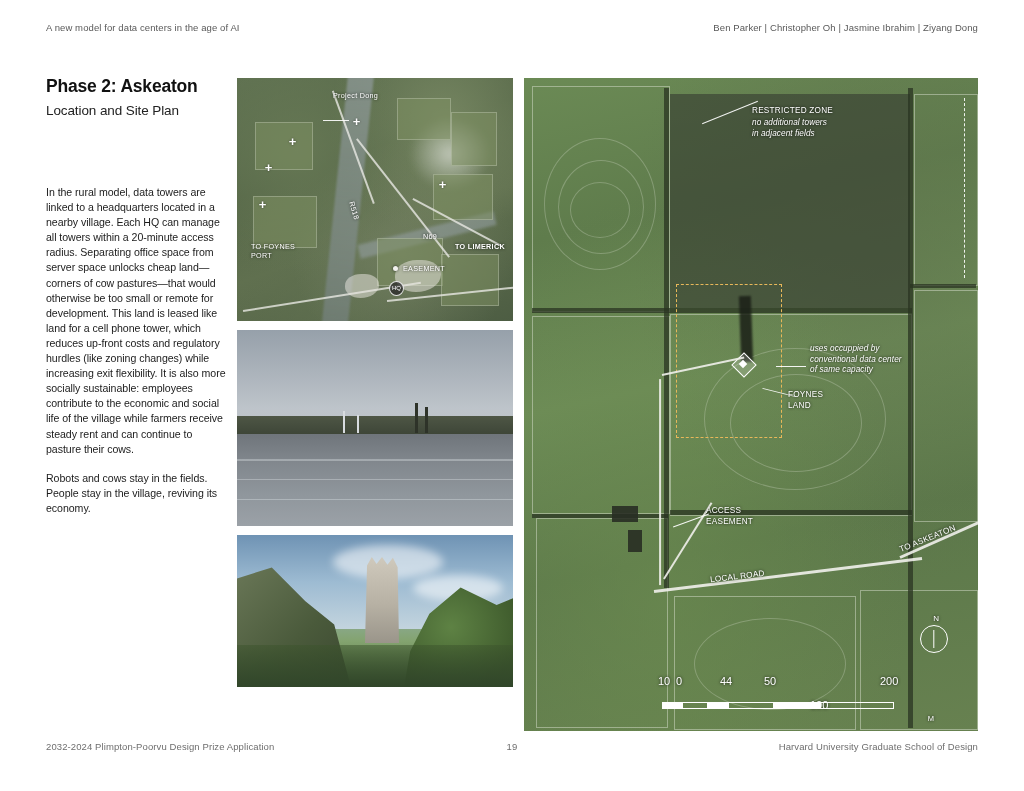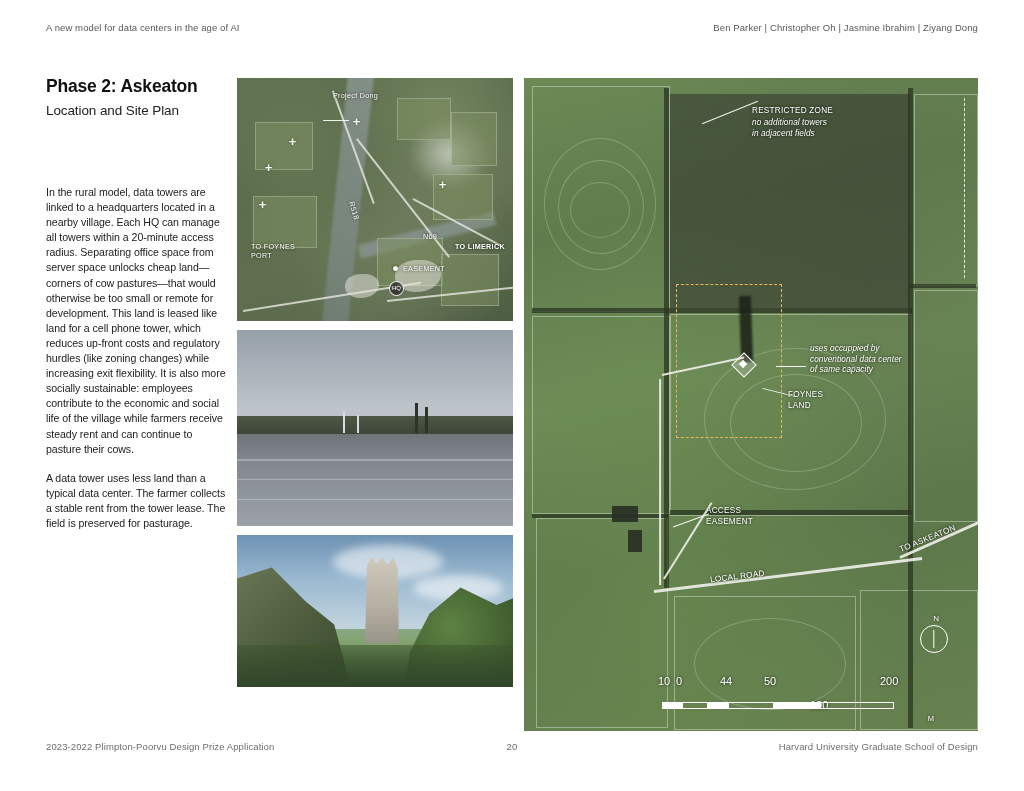--- a/index.html
+++ b/index.html
@@ -401,21 +401,21 @@
   <div class="right">Ben Parker | Christopher Oh | Jasmine Ibrahim | Ziyang Dong</div>
 </div>
 
 <div class="title-block">
   <h1 class="title-main">Phase 2: Askeaton</h1>
   <h2 class="title-sub">Location and Site Plan</h2>
 </div>
 
 <div class="body-copy">
   <p>In the rural model, data towers are linked to a headquarters located in a nearby village. Each HQ can manage all towers within a 20-minute access radius. Separating office space from server space unlocks cheap land—corners of cow pastures—that would otherwise be too small or remote for development. This land is leased like land for a cell phone tower, which reduces up-front costs and regulatory hurdles (like zoning changes) while increasing exit flexibility. It is also more socially sustainable: employees contribute to the economic and social life of the village while farmers receive steady rent and can continue to pasture their cows.</p>
-  <p>A data tower uses less land than a typical data center. The farmer collects a stable rent from the tower lease. The field is preserved for pasturage.</p>
+  <p>Robots and cows stay in the fields. People stay in the village, reviving its economy.</p>
 </div>
 
 <div class="mid-col">
 
   <div class="img-frame map-thumb">
     <div class="cloud"></div>
     <div class="river"></div>
     <div class="river2"></div>
 
     <div class="field" style="left:160px; top:20px; width:52px; height:40px;"></div>
@@ -561,16 +561,16 @@
   </div>
   <div class="scalebar">
     <div class="seg" style="left:0; width:20px;"></div>
     <div class="seg" style="left:44px; width:22px;"></div>
     <div class="seg" style="left:110px; width:48px;"></div>
   </div>
   <div class="scale-unit">M</div>
 </div>
 
 <div class="page-footer">
-  <div class="left">2023-2022 Plimpton-Poorvu Design Prize Application</div>
-  <div class="center">20</div>
+  <div class="left">2032-2024 Plimpton-Poorvu Design Prize Application</div>
+  <div class="center">19</div>
   <div class="right">Harvard University Graduate School of Design</div>
 </div>
 
 </body></html>

